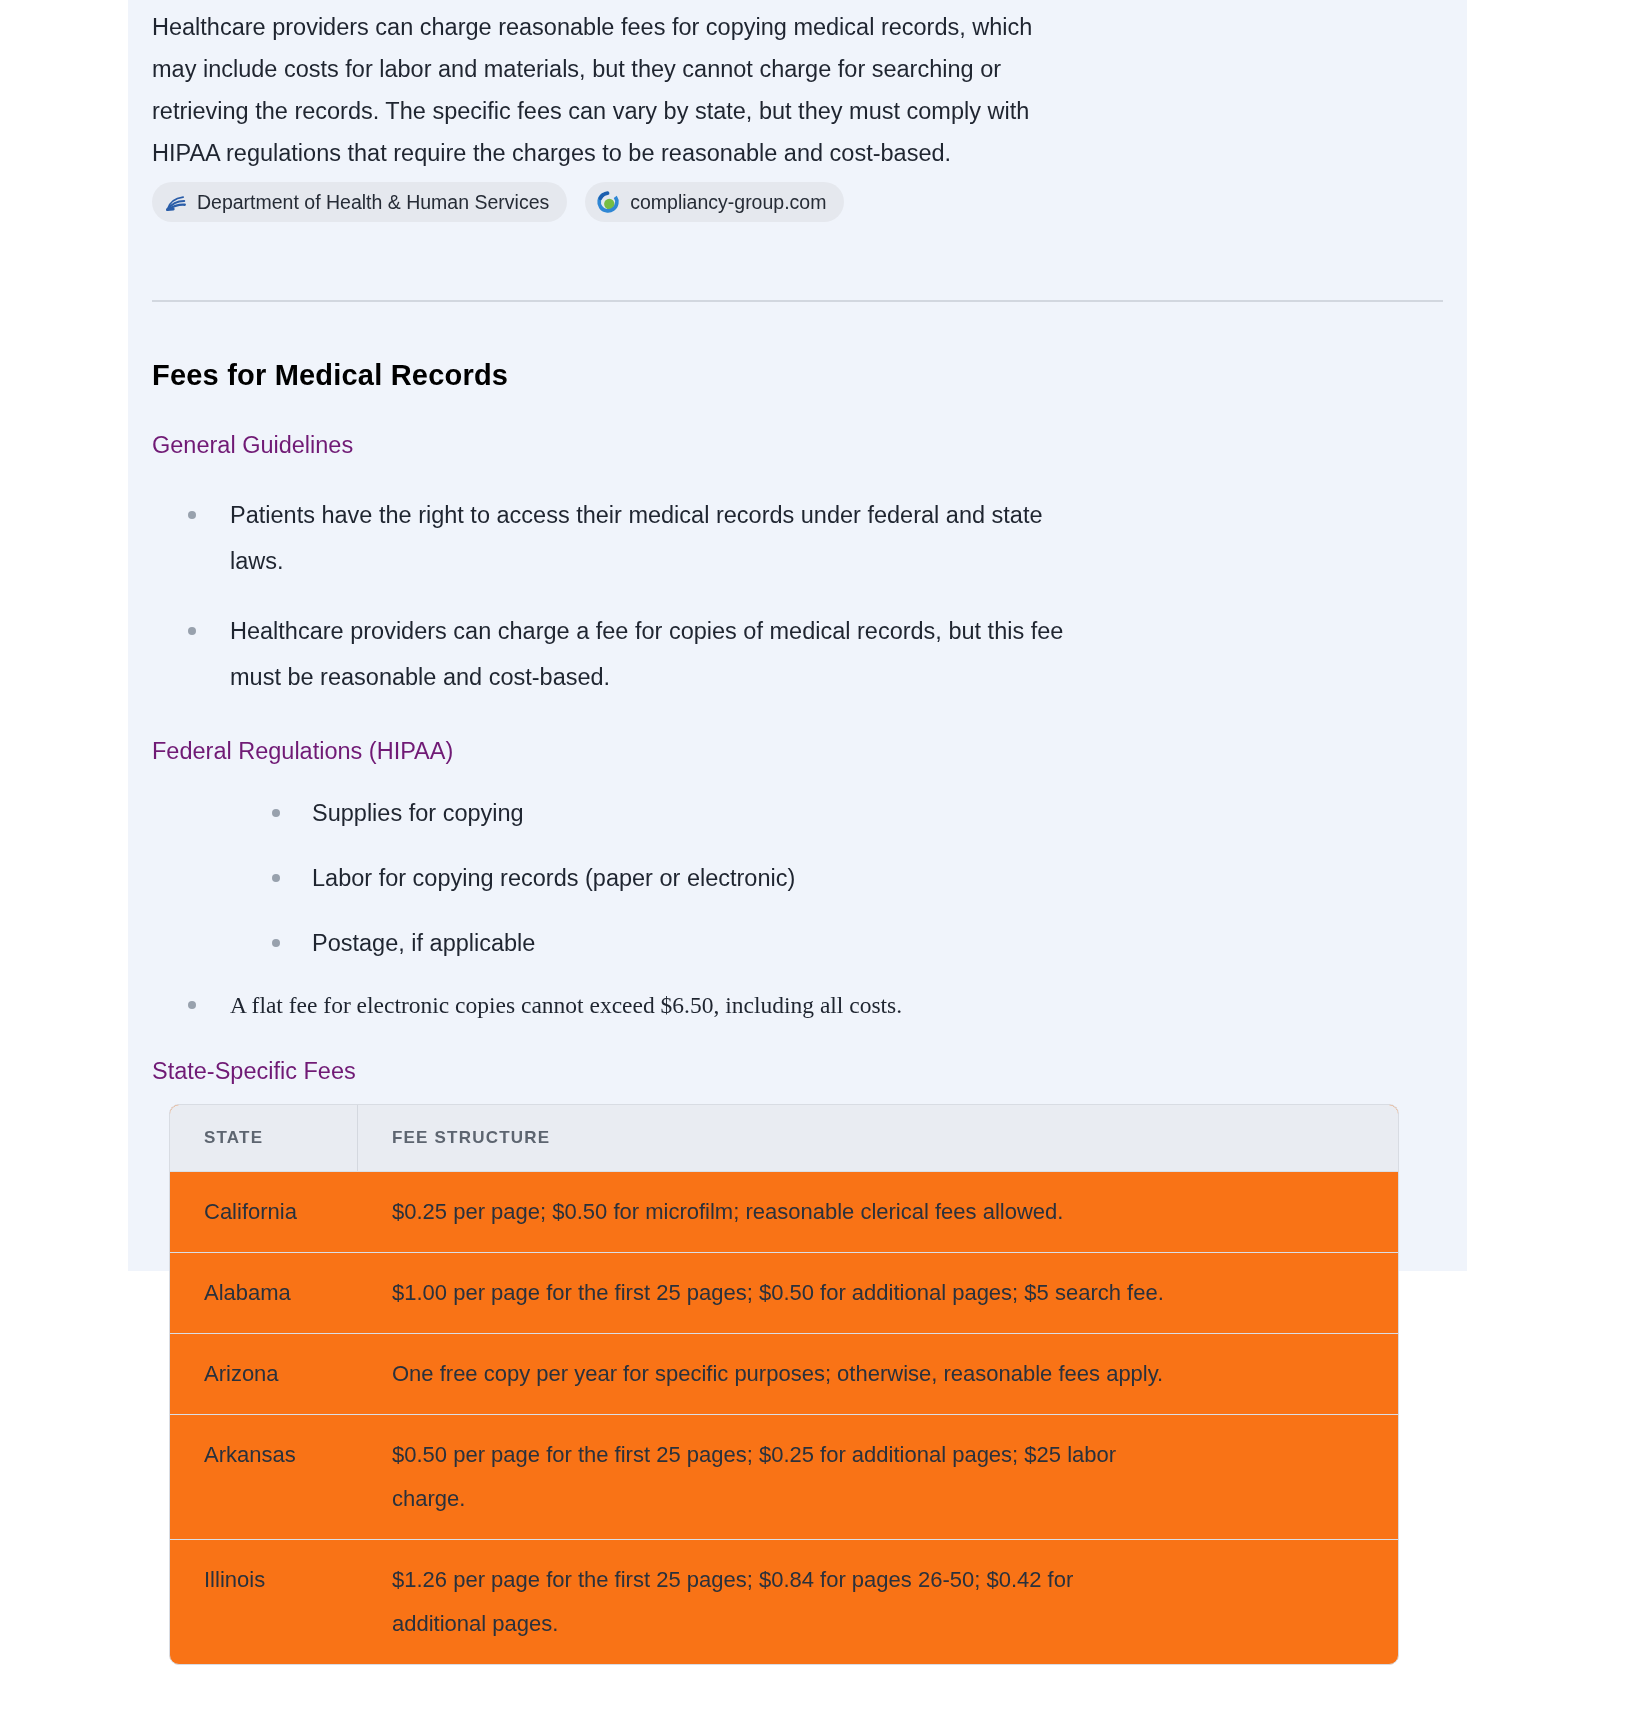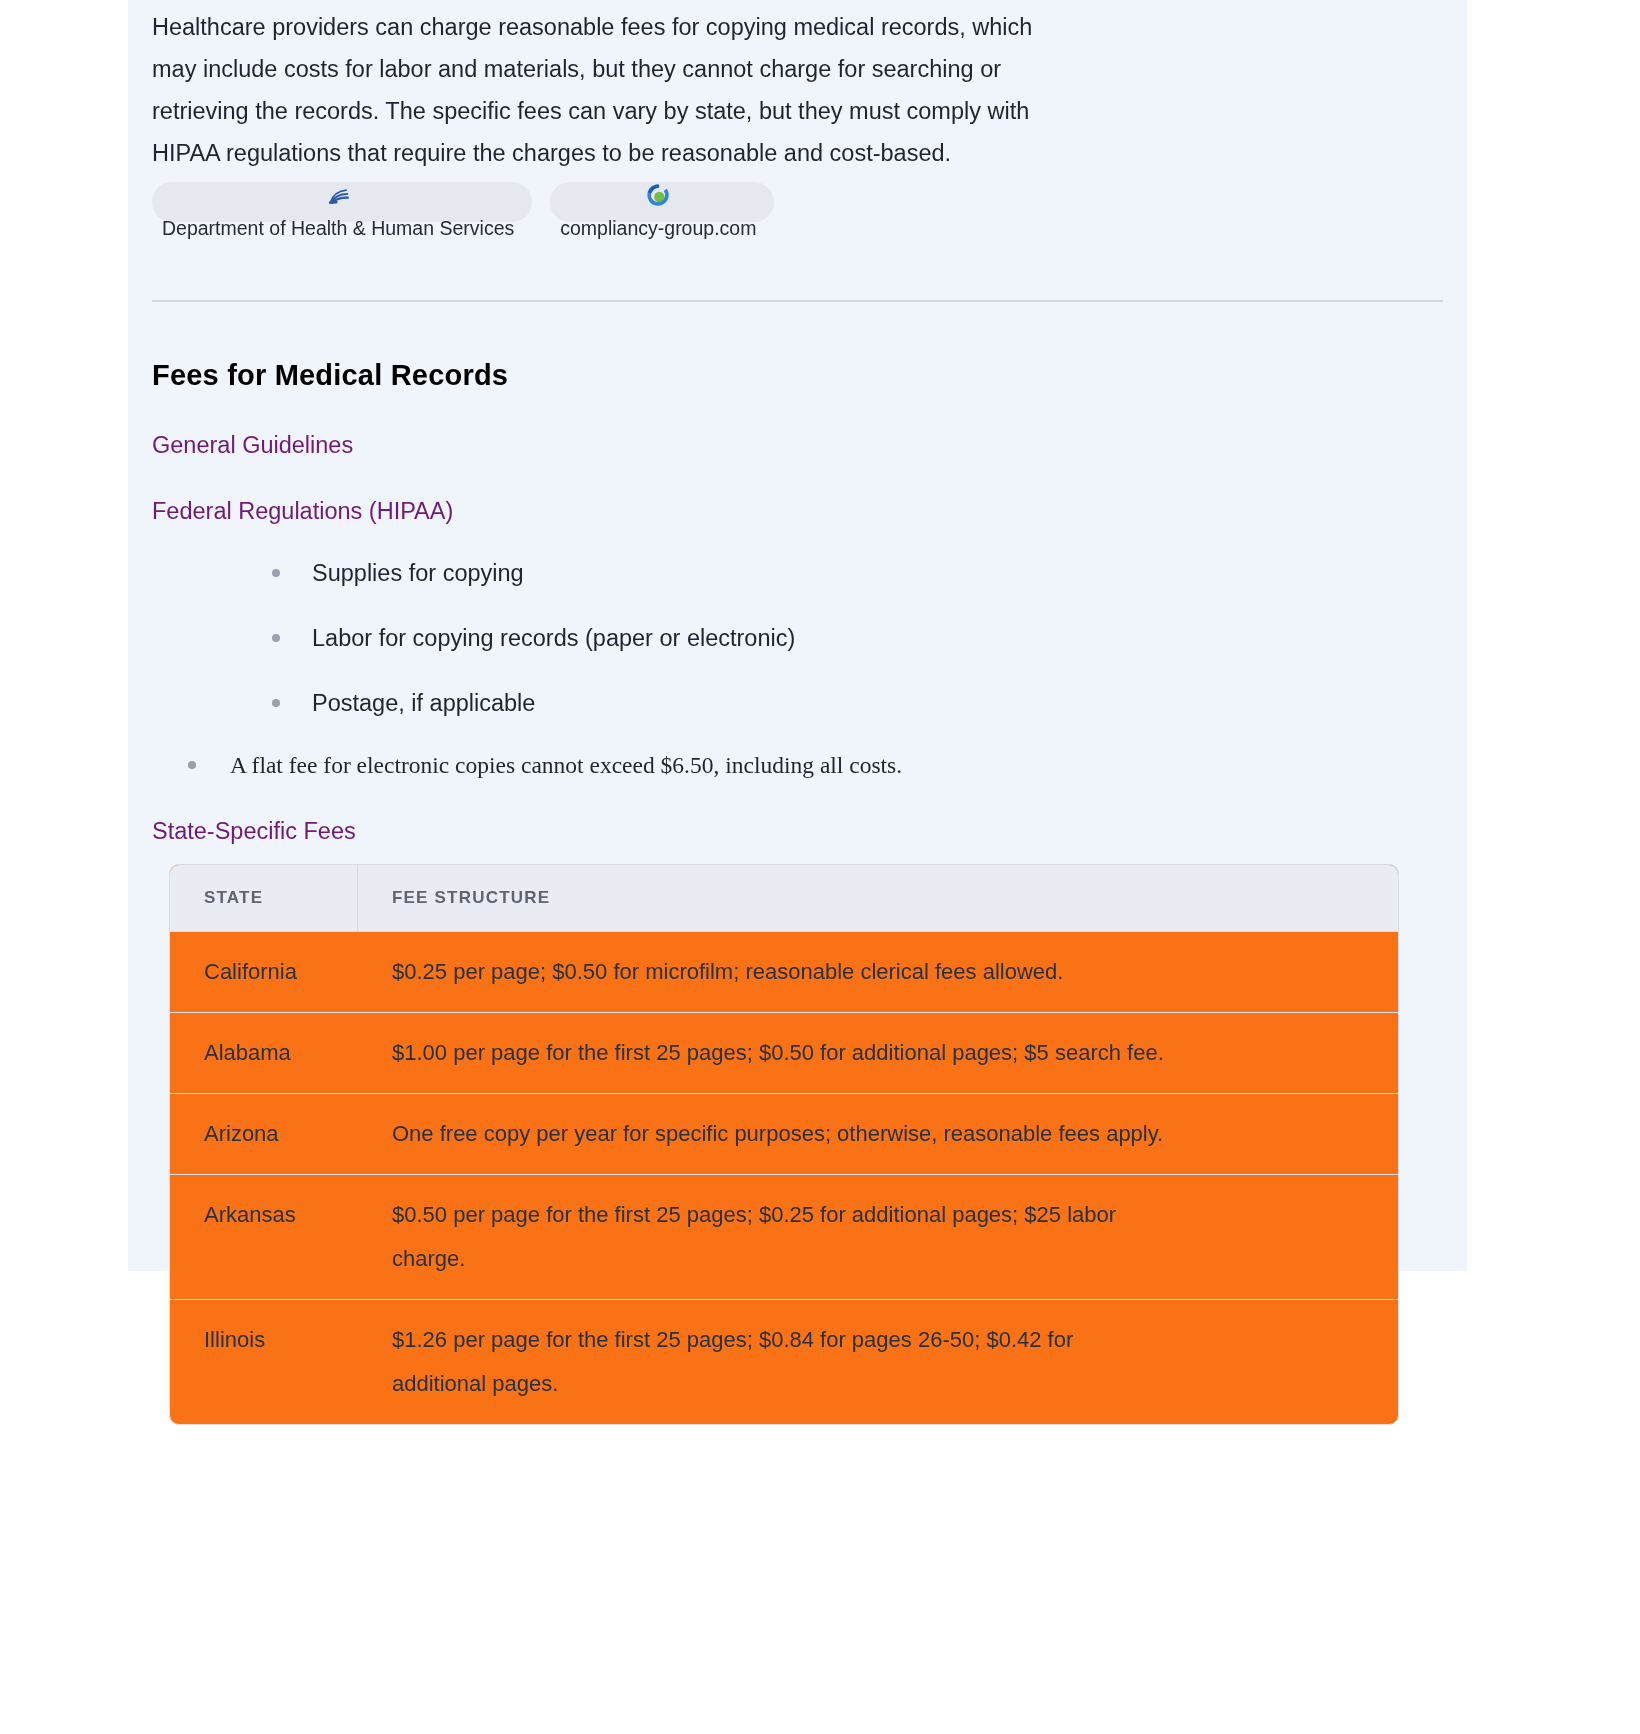--- a/index.html
+++ b/index.html
@@ -32,21 +32,20 @@
   }
   .chip {
     display: inline-flex;
     align-items: center;
     gap: 9px;
     height: 40px;
     padding: 0 18px 0 10px;
     background: #e5e8ee;
     border-radius: 20px;
     cursor: pointer;
-    flex-direction: column;
   }
   .chip-label {
     font-size: 19.5px;
     color: #262c36;
     white-space: nowrap;
   }
   .chip-icon { display: inline-flex; width: 26px; height: 26px; }
   .divider {
     border: none;
     height: 1.5px;
@@ -168,20 +167,26 @@
       </span>
       <span class="chip-label">compliancy-group.com</span>
     </div>
   </div>
 
   <hr class="divider">
 
   <h2 class="article-title">Fees for Medical Records</h2>
 
   <h3 class="section-heading general">General Guidelines</h3>
+  <ul class="bullets general-list">
+    <li class="li1">Patients have the right to access their medical records under federal and state
+laws.</li>
+    <li class="li1">Healthcare providers can charge a fee for copies of medical records, but this fee
+must be reasonable and cost-based.</li>
+  </ul>
 
   <h3 class="section-heading federal">Federal Regulations (HIPAA)</h3>
   <ul class="bullets federal-list">
     <li class="li2">Supplies for copying</li>
     <li class="li2">Labor for copying records (paper or electronic)</li>
     <li class="li2">Postage, if applicable</li>
     <li class="li1 flat-fee">A flat fee for electronic copies cannot exceed $6.50, including all costs.</li>
   </ul>
 
   <h3 class="section-heading state">State-Specific Fees</h3>

